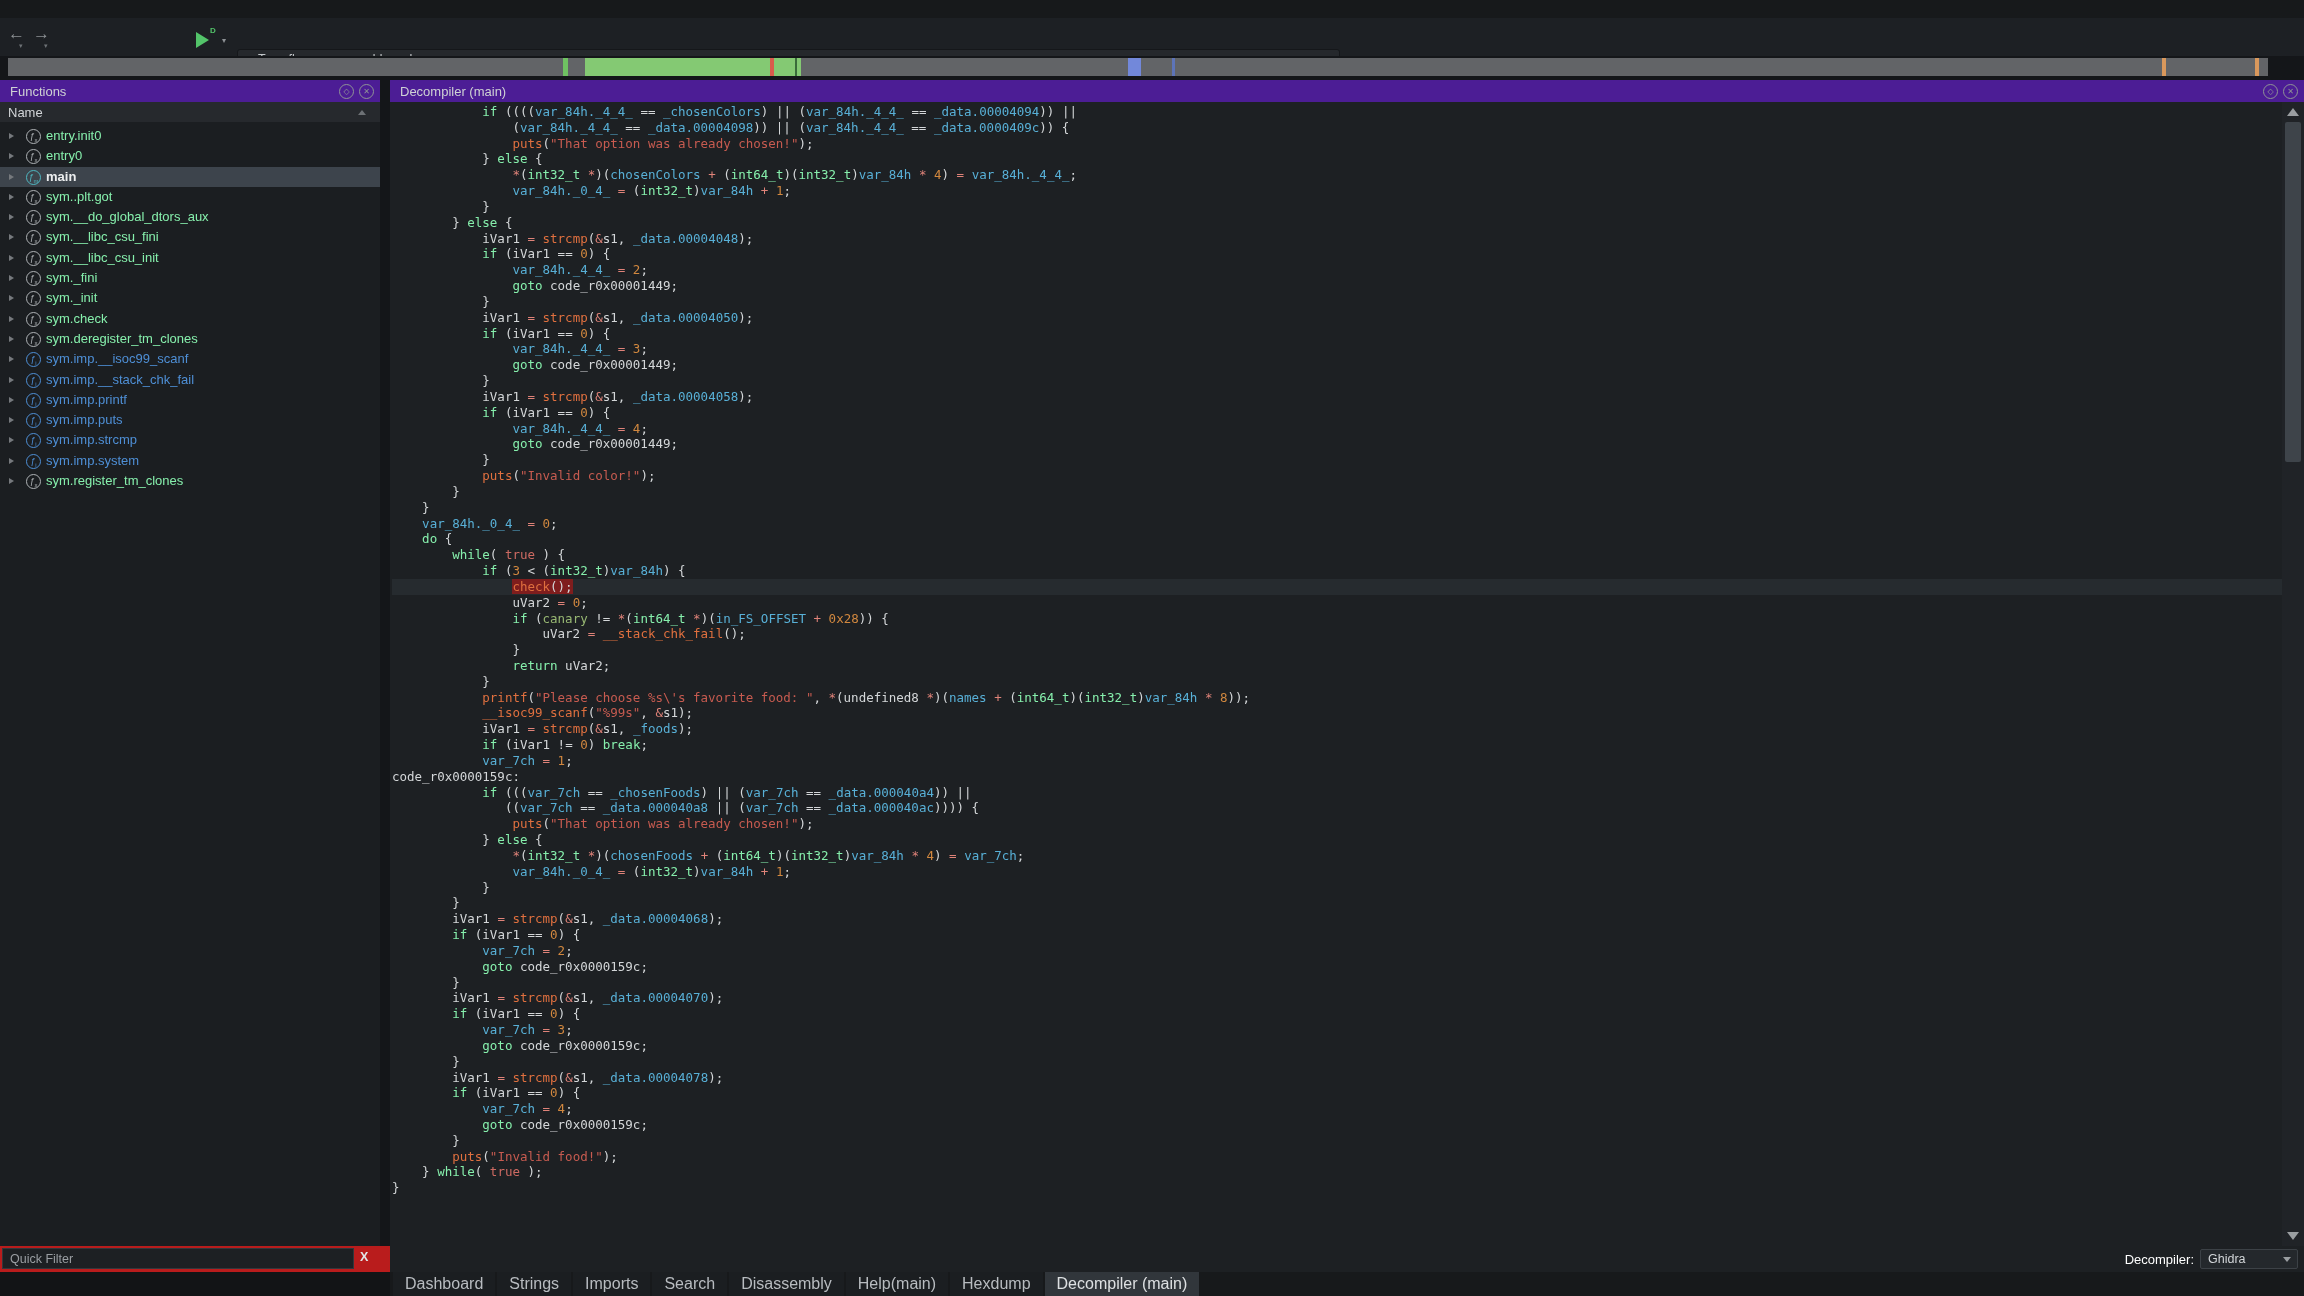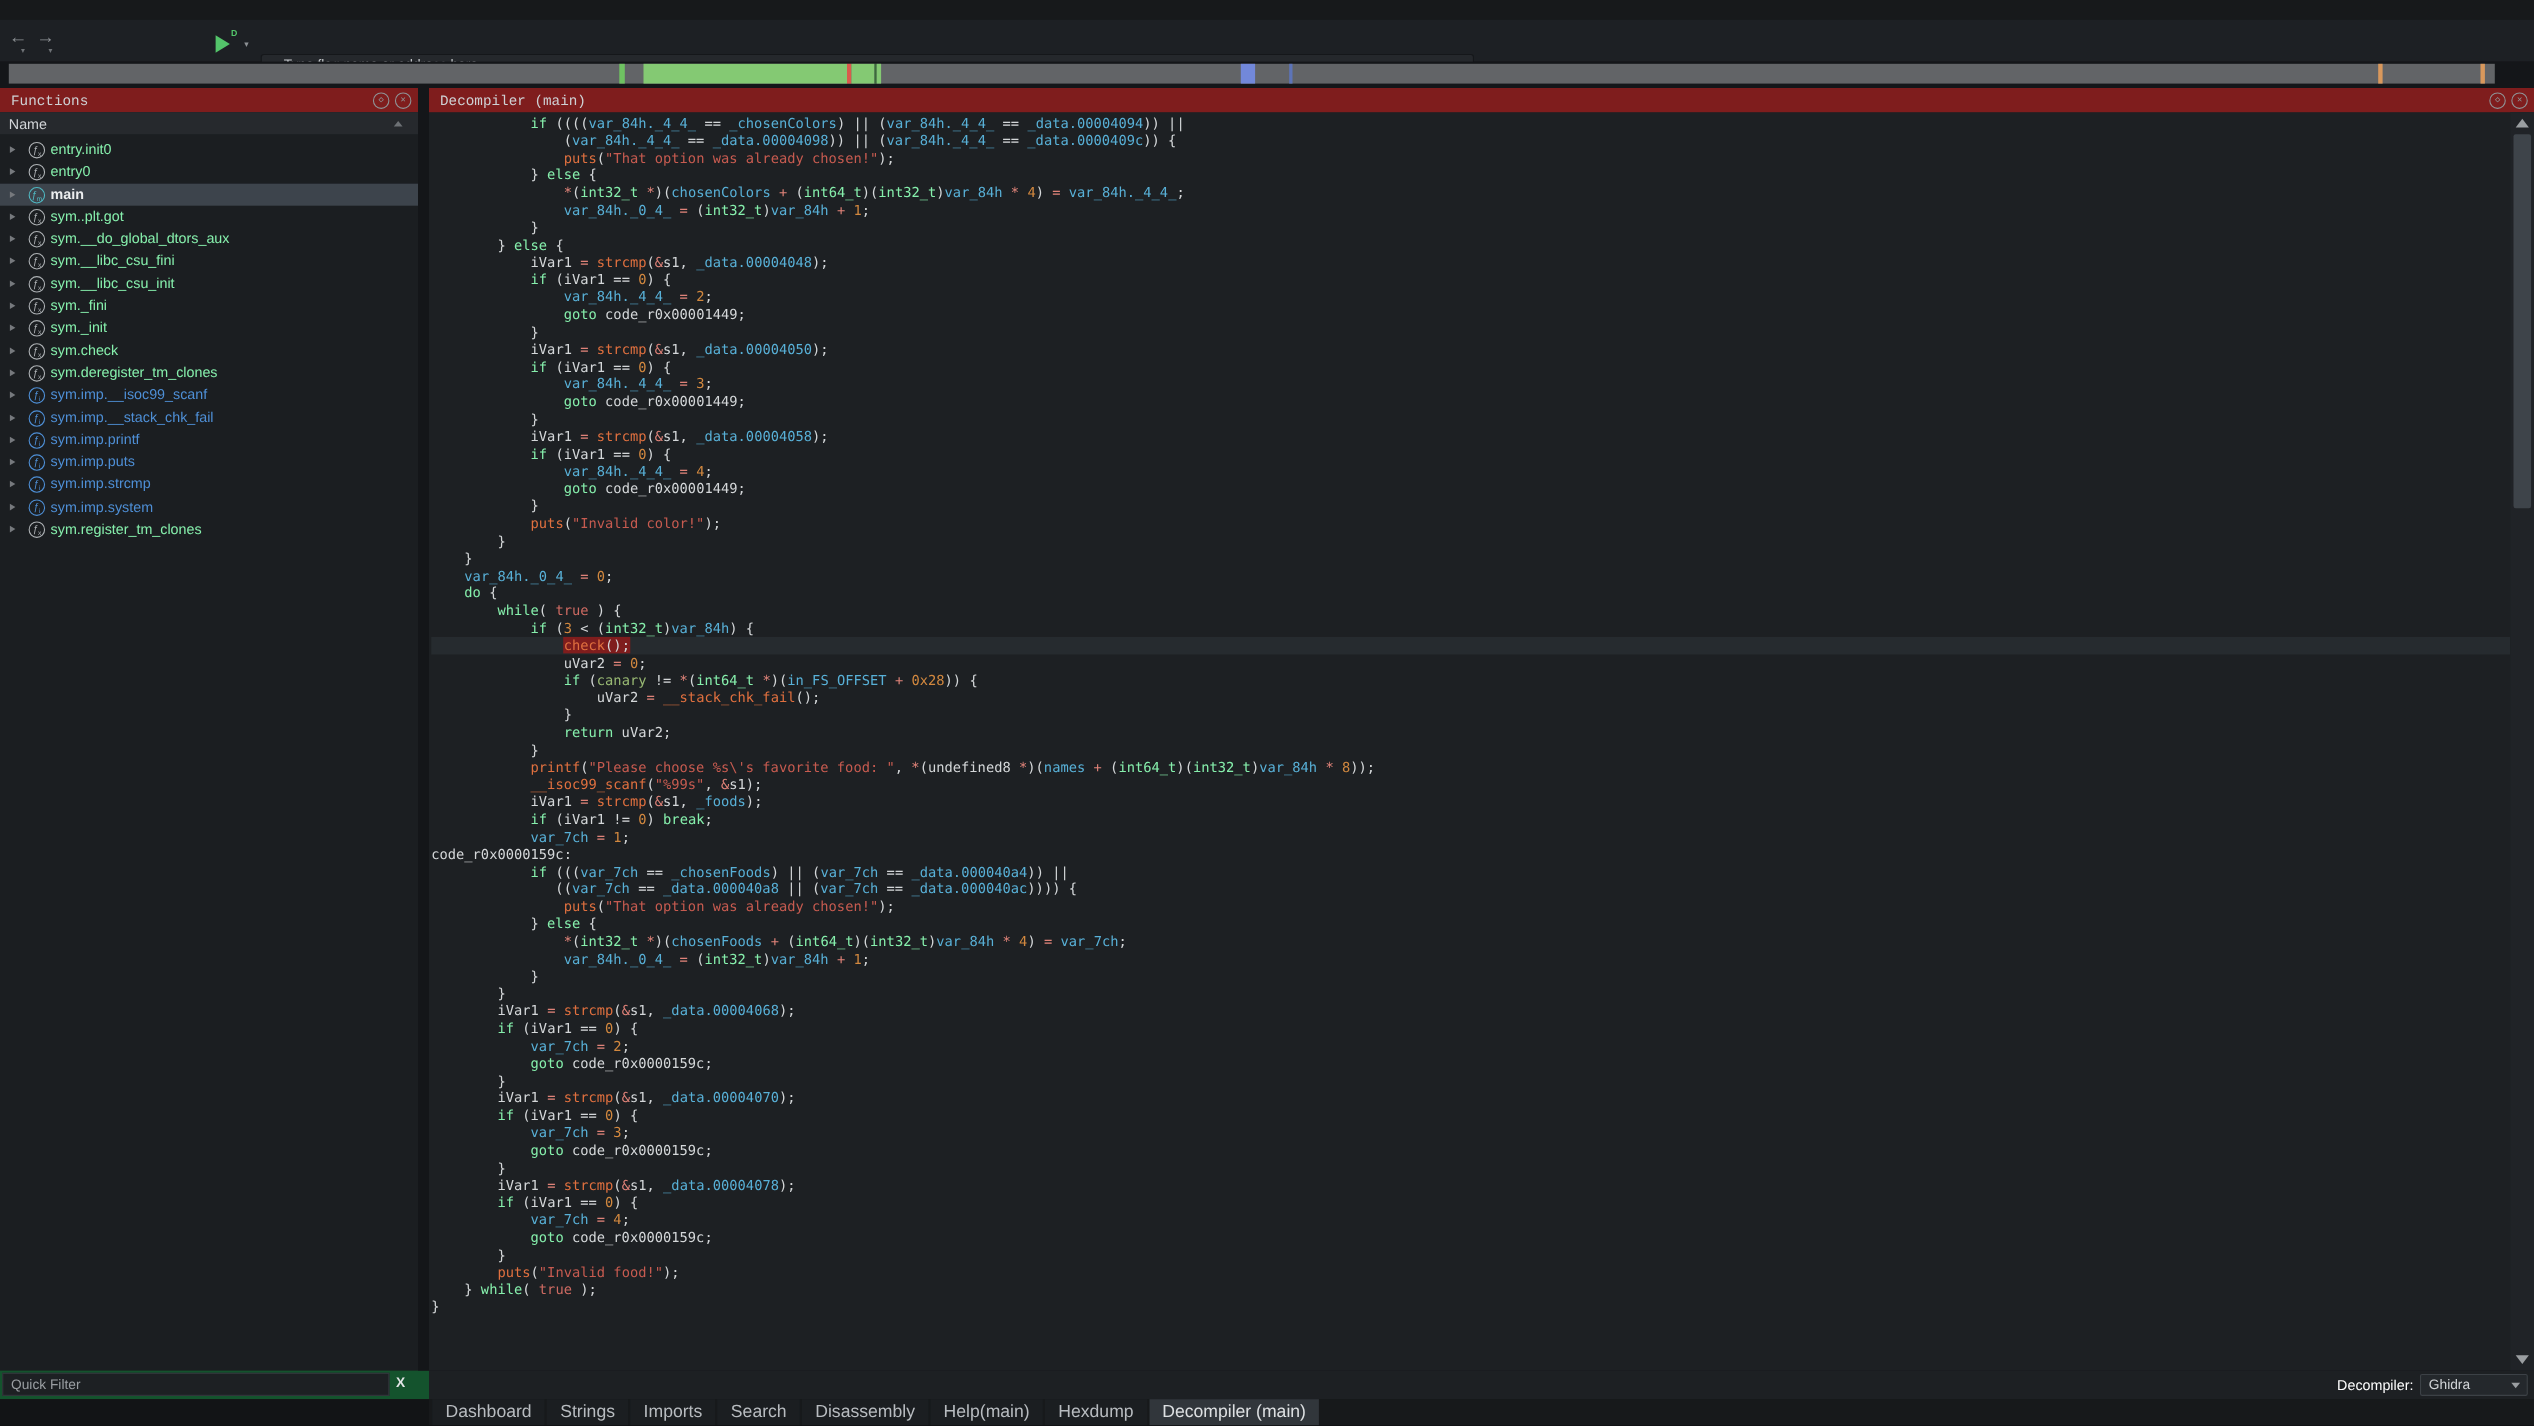--- a/index.html
+++ b/index.html
@@ -17,21 +17,21 @@
   .play-caret{position:absolute;left:222px;top:18px;font-size:8px;color:#8d9195;}
   .search-input{position:absolute;left:237px;top:31px;width:1073px;height:14px;background:#25282c;
                 border:1px solid #15171a;border-radius:3px;color:#c7cacd;font-size:12.5px;
                 padding:2px 8px 2px 20px;outline:none;font-family:"Liberation Sans",sans-serif;}
   .search-input::placeholder{color:#c2c6c9;opacity:1;}
   
   .membar-row{position:absolute;left:0;top:56px;right:0;height:24px;background:#141619;}
   .membar{position:absolute;left:8px;top:2px;width:2260px;height:18px;background:#626467;}
   .seg{position:absolute;top:0;height:100%;}
   
-  .panel-header{position:absolute;left:0;top:0;right:0;height:22px;background:#7f1d1d;font-family:Liberation Mono, monospace;}
+  .panel-header{position:absolute;left:0;top:0;right:0;height:22px;background:#4c1d95;}
   .panel-title{position:absolute;left:10px;top:4px;font-size:13px;color:#ced1d4;}
   .picon{position:absolute;top:4px;width:13px;height:13px;border:1px solid #8f9396;border-radius:50%;
          color:#8f9396;font-size:8px;line-height:13px;text-align:center;}
   
   .fn-panel{position:absolute;left:0;top:80px;width:380px;height:1166px;background:#1b1e21;}
   .name-header{position:absolute;left:0;top:22px;right:0;height:20px;background:#26292d;}
   .name-label{position:absolute;left:8px;top:3px;font-size:13px;color:#d2d5d8;}
   .sort-arrow{position:absolute;right:14px;top:8px;width:0;height:0;
               border-left:4px solid transparent;border-right:4px solid transparent;border-bottom:5px solid #6d7175;}
   .fn-list{position:absolute;left:0;top:42px;right:0;bottom:0;padding-top:4px;overflow:hidden;}
@@ -40,21 +40,21 @@
   .fn-row.selected .flabel{color:#eceeef;font-weight:bold;}
   .tri{position:absolute;left:9px;top:7px;width:0;height:0;
        border-left:5px solid #76797d;border-top:3.5px solid transparent;border-bottom:3.5px solid transparent;}
   .ficon{position:absolute;left:26px;top:3px;width:13px;height:13px;border:1px solid #aeb2b5;border-radius:50%;
          font-size:9px;line-height:12px;text-align:center;font-style:italic;color:#aeb2b5;}
   .fn-row.t-imp .ficon{border-color:#4e8fd6;color:#4e8fd6;}
   .fn-row.t-main .ficon{border-color:#4fb8c2;color:#4fb8c2;}
   .ficon sub{font-size:6px;font-style:normal;}
   .flabel{position:absolute;left:46px;color:#86efac;white-space:nowrap;}
   .fn-row.t-imp .flabel{color:#4e8fd6;}
-  .quickfilter{position:absolute;left:0;top:1246px;width:390px;height:26px;background:#14532d;}
+  .quickfilter{position:absolute;left:0;top:1246px;width:390px;height:26px;background:#b91c1c;}
   .qf-input{position:absolute;left:2px;top:2px;width:336px;height:15px;background:#1d2023;
             border:1px solid #33373c;color:#9a9ea2;font-size:12.5px;padding:2px 7px;outline:none;
             font-family:"Liberation Sans",sans-serif;}
   .qf-input::placeholder{color:#9a9ea2;opacity:1;}
   .qf-x{position:absolute;left:360px;top:4px;font-size:12.5px;font-weight:bold;color:#e2e5e7;cursor:default;}
   .bottom-left-strip{position:absolute;left:0;top:1272px;width:390px;height:24px;background:#121416;}
   .splitter{position:absolute;left:380px;top:80px;width:10px;height:1166px;background:#141619;}
   
   .dec-panel{position:absolute;left:390px;top:80px;right:0;height:1166px;background:#1d2023;}
   .code{position:absolute;left:0;top:22px;right:22px;bottom:0;overflow:hidden;

